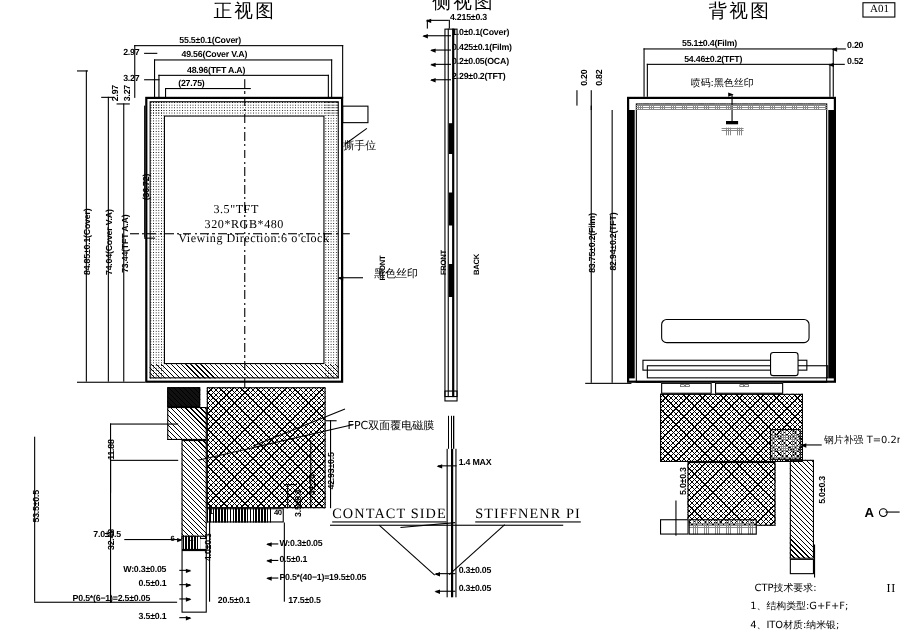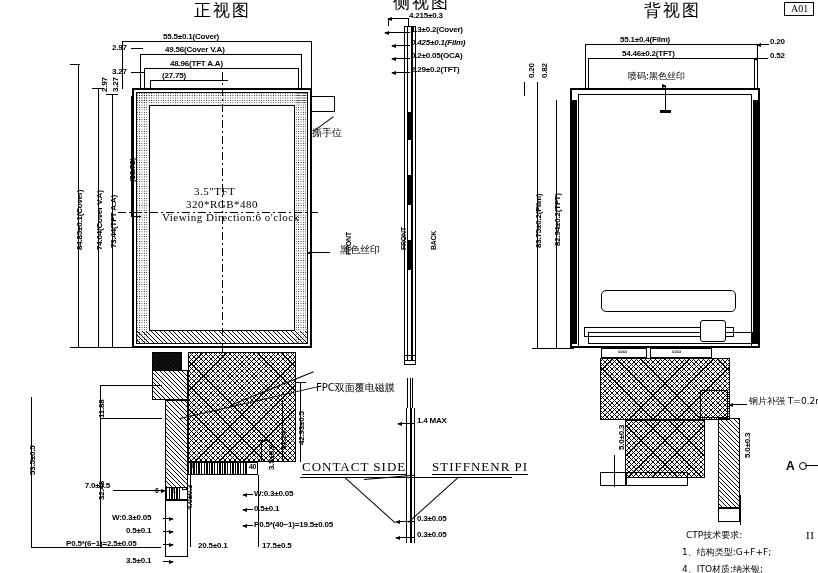--- a/index.html
+++ b/index.html
@@ -206,24 +206,24 @@
 
   <div>
     <div class="t title-cn" style="left:393px;top:-6px;">侧视图</div>
 
     <div class="hl arrow-l" style="left:388px;top:18px;width:20px;"></div>
     <div class="t dim" style="left:409px;top:12px;">4.215±0.3</div>
     <div class="vl" style="left:388px;top:18px;height:8px;"></div>
     <div class="vl" style="left:408px;top:18px;height:8px;"></div>
 
     <div class="hl arrow-l" style="left:385px;top:32px;width:25px;"></div>
-    <div class="t dim" style="left:411px;top:26px;">1.3±0.2(Cover)</div>
+    <div class="t dim" style="left:411px;top:26px;">1.0±0.1(Cover)</div>
 
     <div class="hl arrow-l" style="left:392px;top:45px;width:18px;"></div>
-    <div class="t dim" style="left:411px;top:39px;font-style:italic;">0.425±0.1(Film)</div>
+    <div class="t dim" style="left:411px;top:39px;">0.425±0.1(Film)</div>
 
     <div class="hl arrow-l" style="left:392px;top:58px;width:18px;"></div>
     <div class="t dim" style="left:411px;top:52px;">0.2±0.05(OCA)</div>
 
     <div class="hl arrow-l" style="left:392px;top:72px;width:18px;"></div>
     <div class="t dim" style="left:411px;top:66px;">2.29±0.2(TFT)</div>
 
     <div class="box" style="left:404px;top:26px;width:12px;height:335px;"></div>
     <div class="vl2" style="left:411px;top:26px;height:335px;"></div>
     <div class="vl" style="left:407px;top:26px;height:335px;"></div>

